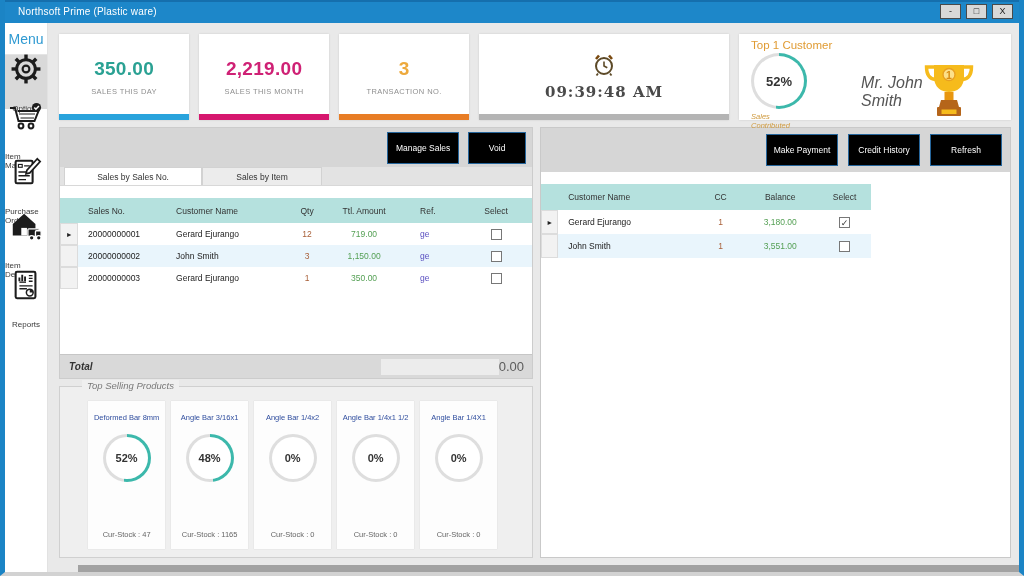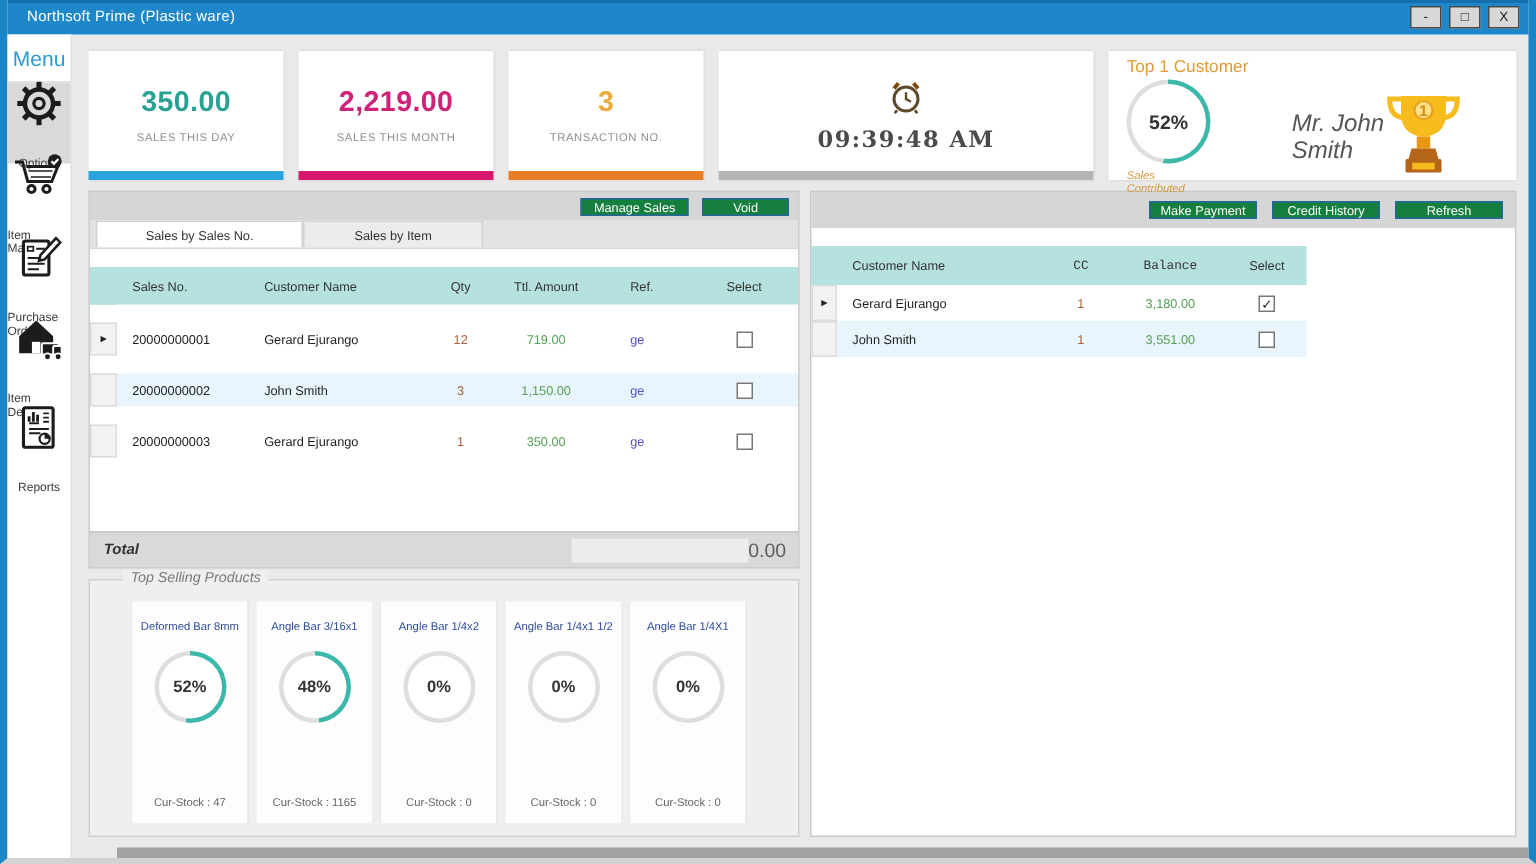--- a/index.html
+++ b/index.html
@@ -58,30 +58,30 @@
   .tc-trophy { margin-left:auto; margin-right:14px; }
 
   
   .panels-row { display:flex; gap:7px; flex:1; margin-bottom:14px; }
   .left-col { width:474px; display:flex; flex-direction:column; }
 
   .sales-panel { height:252px; background:#e3e3e3; border:1px solid #cccccc;
                  display:flex; flex-direction:column; }
   .panel-toolbar { display:flex; justify-content:flex-end; gap:9px; padding:4px 6px 3px;
                    background:#d6d6d6; }
-  .btn { background:#15803d; border:1px solid #26669c; color:#fff; font-size:8.5px;
-         padding:0 0; text-align:center; cursor:pointer; }
+  .btn { background:#000000; border:1px solid #26669c; color:#fff; font-size:8.5px;
+         padding:10px 0; text-align:center; cursor:pointer; }
   .btn-wide { width:72px; }
   .tabs { display:flex; padding-left:4px; background:#e3e3e3; }
   .tab { width:138px; height:18px; font-size:8.5px; color:#333; display:flex;
          align-items:center; justify-content:center; background:#ececec;
          border:1px solid #d2d2d2; border-bottom:none; cursor:pointer; }
   .tab.active { background:#ffffff; }
   .grid { background:#fff; flex:1; display:flex; flex-direction:column;
-          border-top:1px solid #d8d8d8;gap:12px; }
+          border-top:1px solid #d8d8d8; }
   .grid-head { display:flex; background:#b5e1de; height:25px; align-items:center;
                font-size:8.5px; color:#333;margin-top:12px; }
   .grid-row { display:flex; align-items:center; height:22px; font-size:8.5px; color:#222;
               cursor:default; }
   .grid-row.alt { background:#e9f5fc; }
   .sel-cell { width:18px; align-self:stretch; background:#f2f2f2; border:1px solid #dcdcdc;
               display:flex; align-items:center; justify-content:center;
               font-size:7px; color:#222; }
   .grid-head .sel-cell { background:#b5e1de; border-color:#b5e1de; }
   .c-salesno { width:92px; padding-left:10px; }
@@ -116,21 +116,21 @@
   .right-panel { flex:1; background:#fff; border:1px solid #c9c9c9; display:flex;
                  flex-direction:column; }
   .right-panel .panel-toolbar { background:#d6d6d6; padding:6px 8px 6px; gap:10px; }
   .rgrid { width:330px; }
   .rgrid .grid-head { height:26px; }
   .rgrid .grid-row { height:24px; }
   .r-name { width:148px; padding-left:10px; }
   .r-cc   { width:46px; text-align:center; color:#a9613a; }
   .r-bal  { width:80px; text-align:center; color:#55a055; }
   .r-sel  { width:56px; display:flex; justify-content:center; }
-  .rgrid .grid-head .r-cc, .rgrid .grid-head .r-bal { color:#333;font-family:Liberation Mono, monospace; }
+  .rgrid .grid-head .r-cc, .rgrid .grid-head .r-bal { color:#333; }
 
   .bottom-strip { position:absolute; left:73px; right:0; bottom:0; height:7px;
                   background:#a2a2a2; }
 </style>
 </head>
 <body>
 
 <div class="window">
 
   <div class="titlebar">

